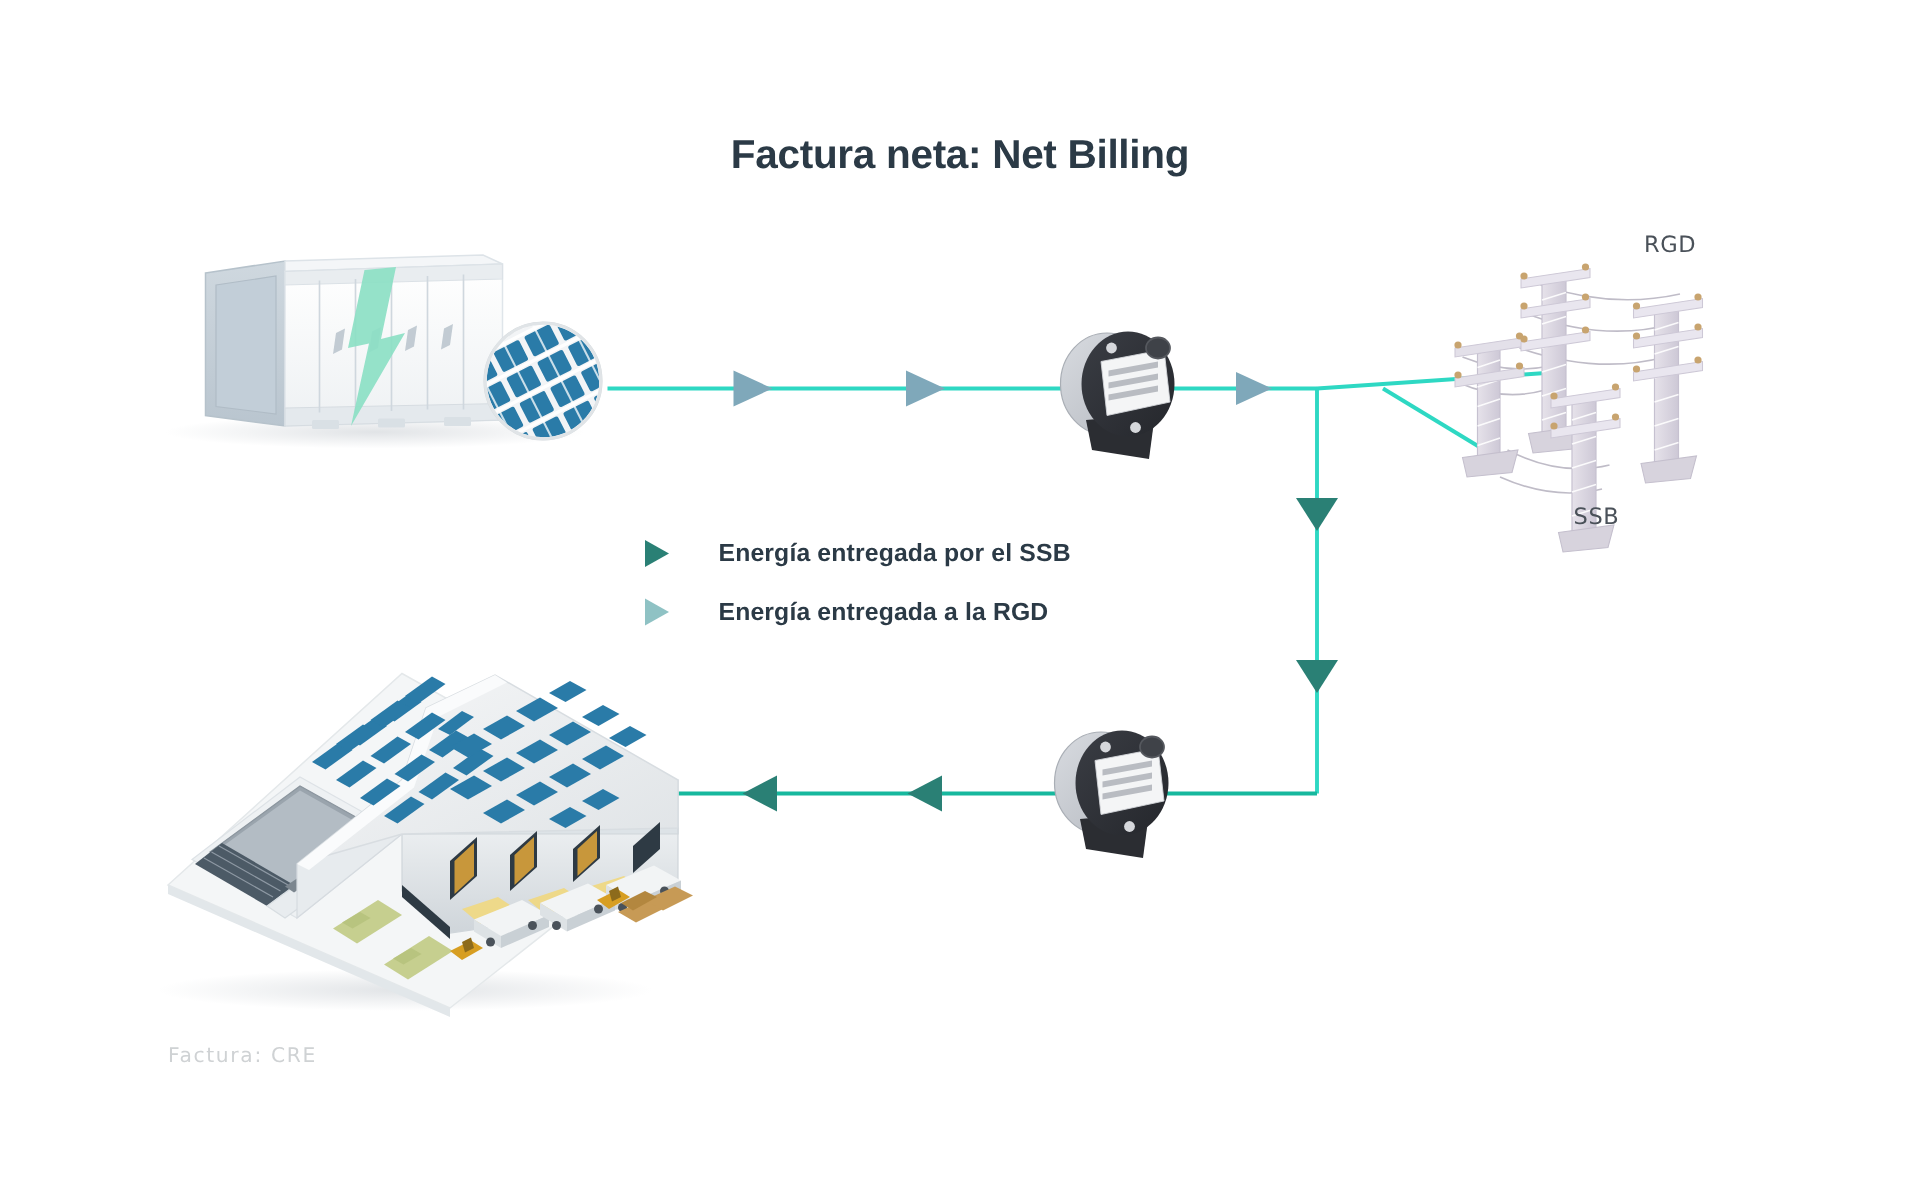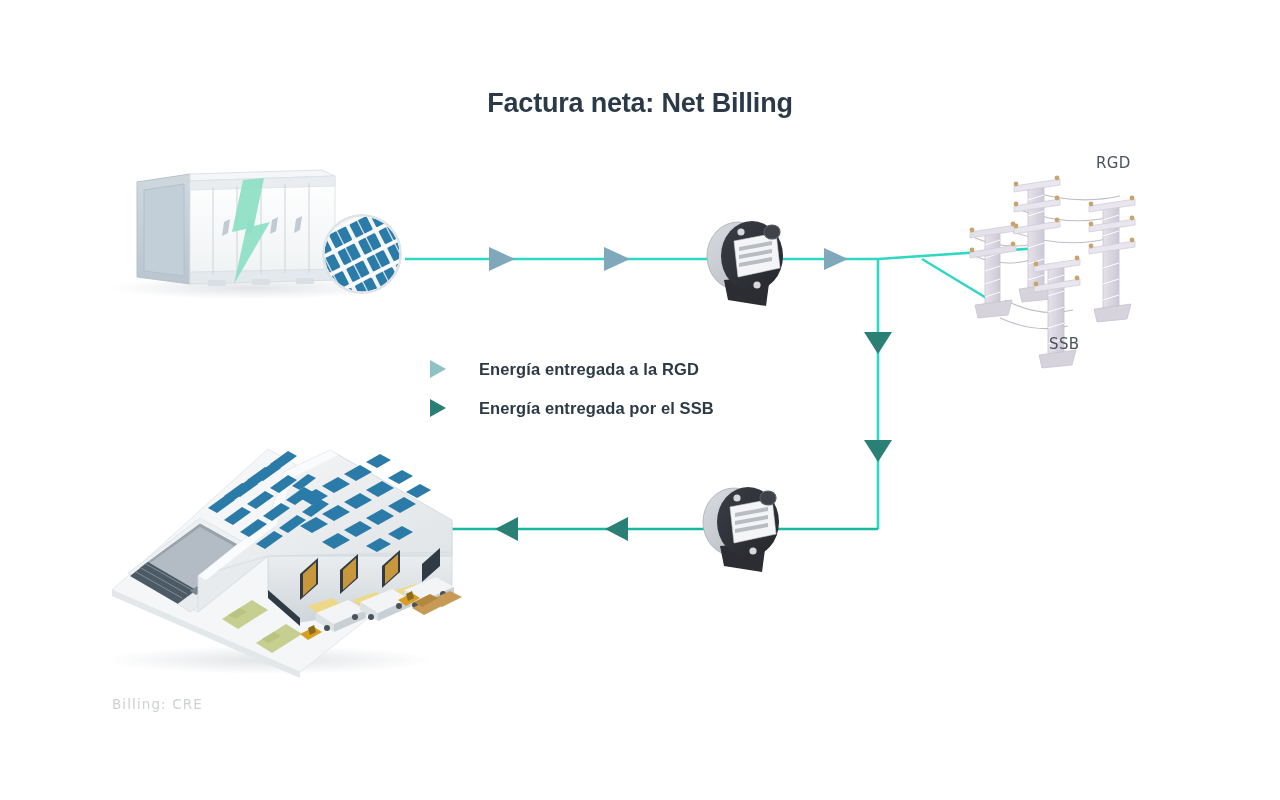--- a/index.html
+++ b/index.html
@@ -504,30 +504,30 @@
         </g>
       </g>
     </g>
   </svg>
 
   <div class="abs" id="title">Factura neta: Net Billing</div>
 
   <div class="abs" id="legend">
     <div class="legend-row">
       <svg class="legend-marker" viewBox="0 0 26 26">
+        <path d="M5 4 L21 13 L5 22 Z" fill="#2a8075"></path>
+      </svg>
+      <span class="legend-label">Energía entregada por el SSB</span>
+    </div>
+    <div class="legend-row">
+      <svg class="legend-marker" viewBox="0 0 26 26">
         <path d="M5 4 L21 13 L5 22 Z" fill="#8fc2c4"></path>
       </svg>
       <span class="legend-label">Energía entregada a la RGD</span>
     </div>
-    <div class="legend-row">
-      <svg class="legend-marker" viewBox="0 0 26 26">
-        <path d="M5 4 L21 13 L5 22 Z" fill="#2a8075"></path>
-      </svg>
-      <span class="legend-label">Energía entregada por el SSB</span>
-    </div>
   </div>
 
   <div class="abs tower-label" id="label-rgd">RGD</div>
   <div class="abs tower-label" id="label-ssb">SSB</div>
 
-  <div class="abs" id="source">Billing: CRE</div>
+  <div class="abs" id="source">Factura: CRE</div>
 
 </div>
 
 </body></html>

